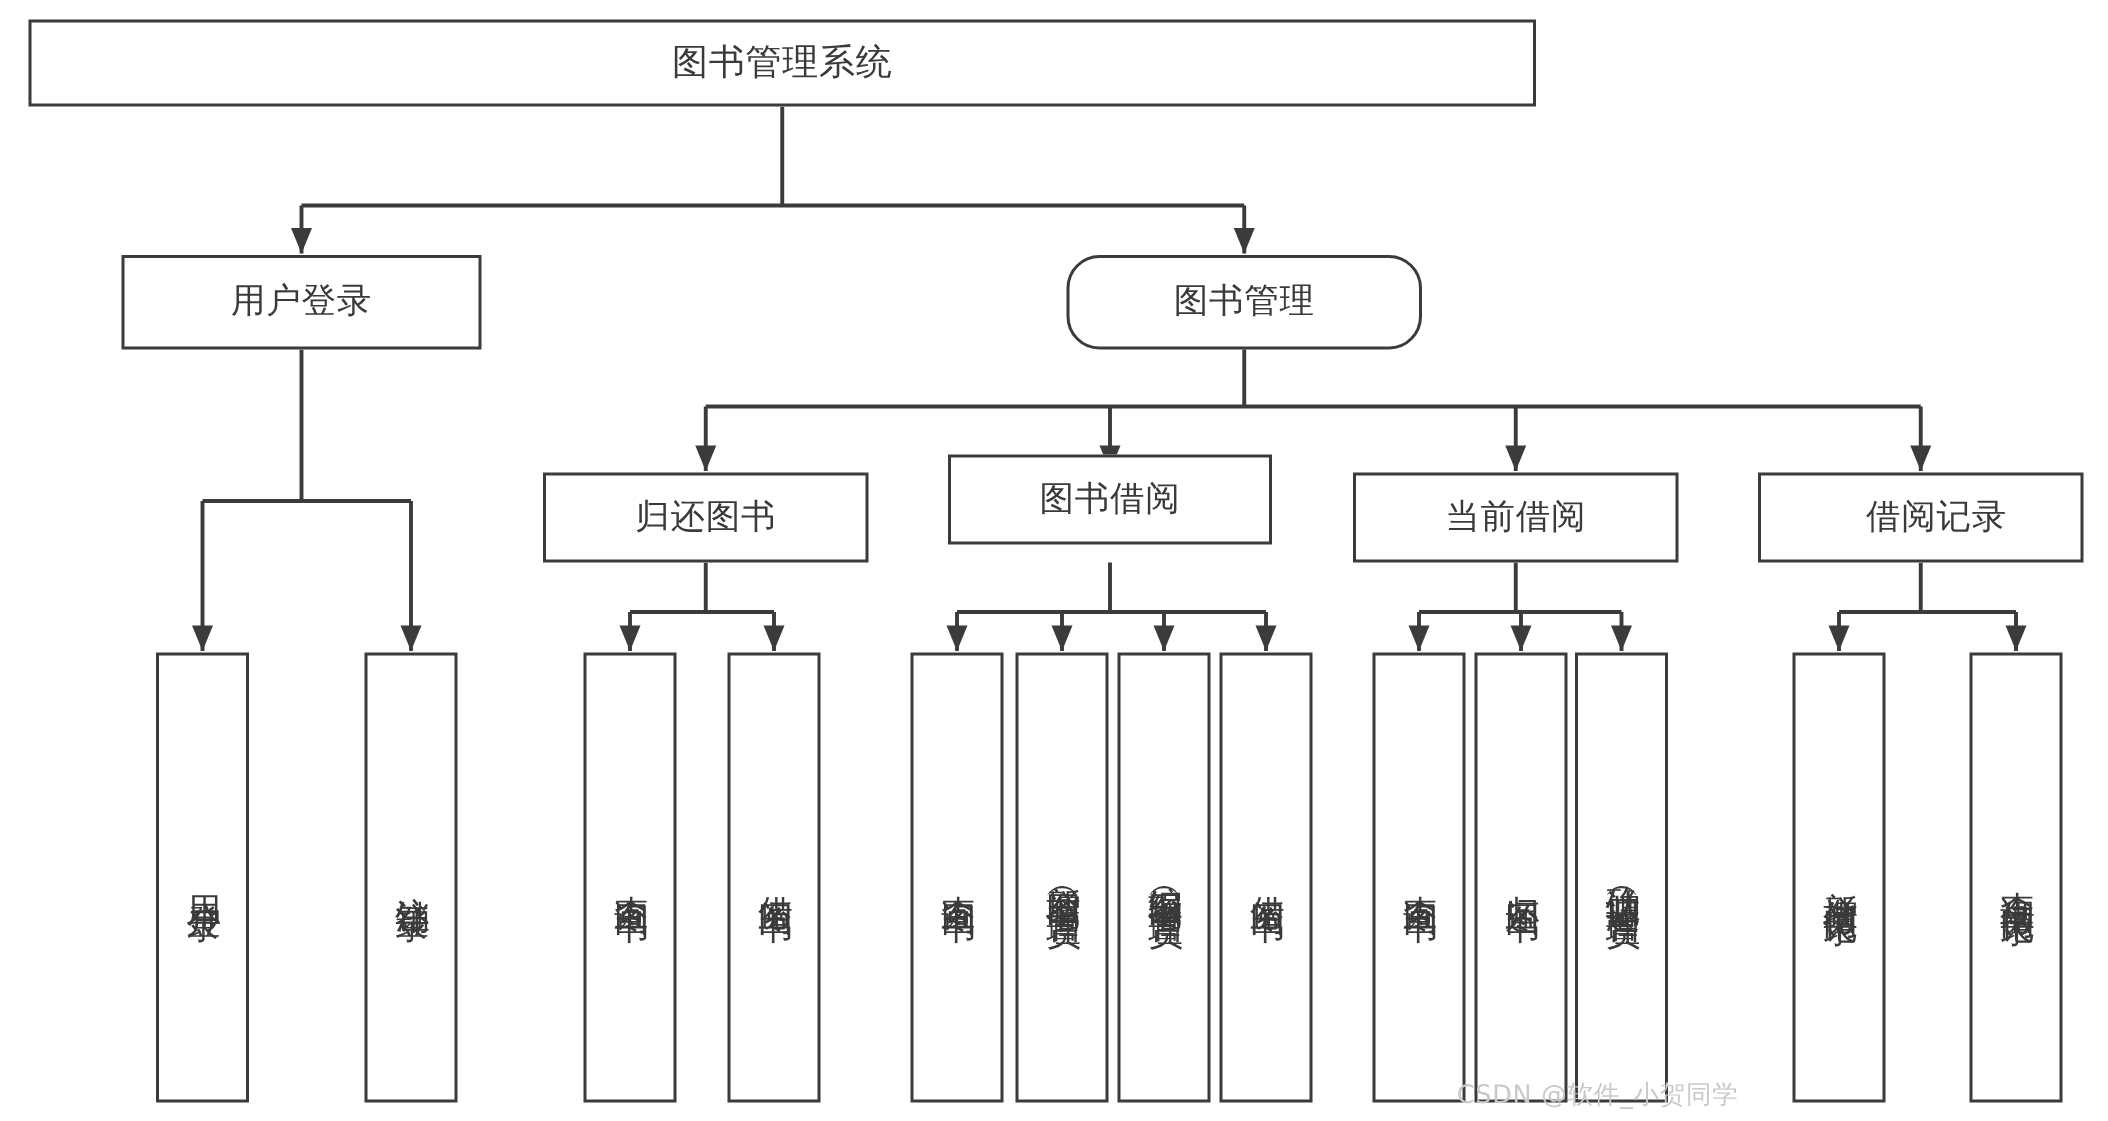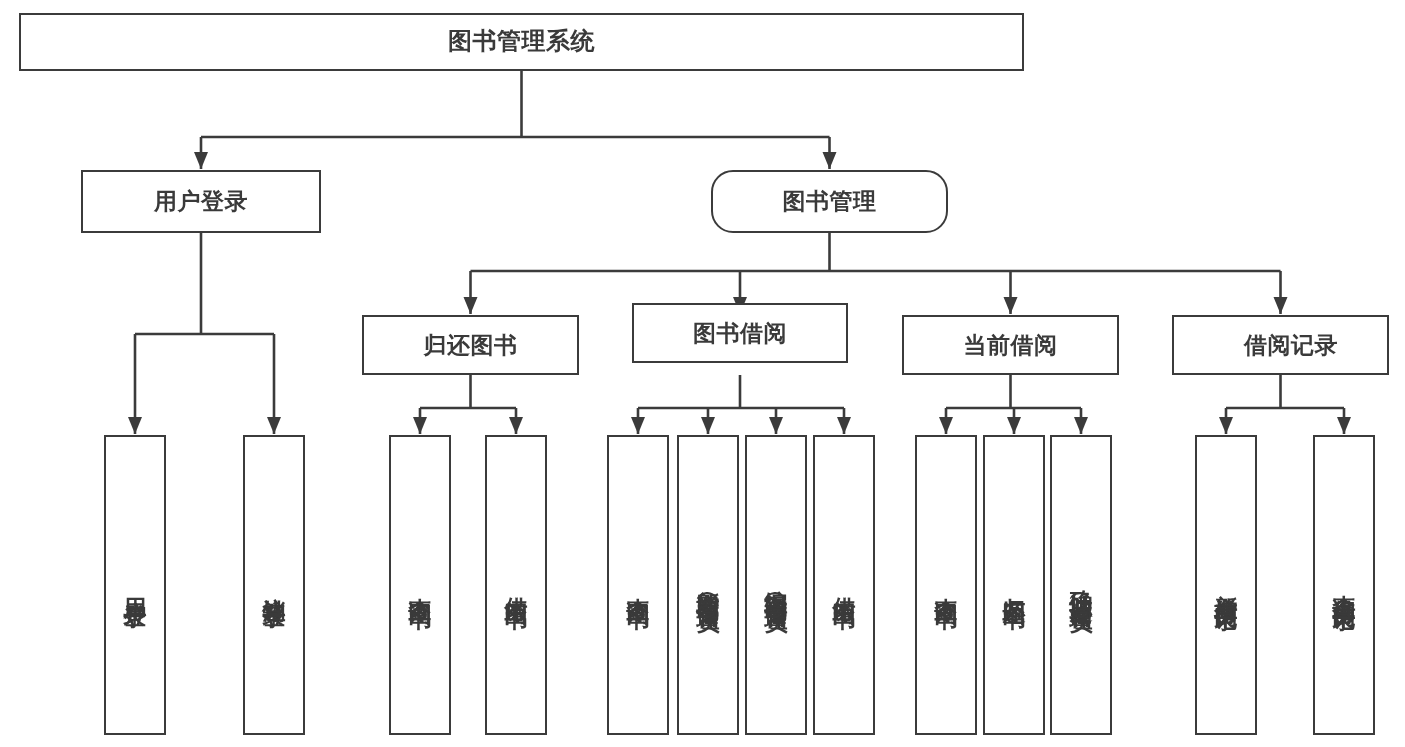--- a/index.html
+++ b/index.html
@@ -6,21 +6,21 @@
   html,body{margin:0;padding:0;}
   body{
     width:1405px;height:747px;
     background:#ffffff;
     font-family:"DejaVu Sans","Liberation Sans",sans-serif;
     overflow:hidden;
     position:relative;
   }
   #diagram-root{
     position:relative;
-    width:1169px;height:747px;font-weight:bold;
+    width:1169px;height:747px;
   }
   svg.connectors{
     position:absolute;left:0;top:0;
     width:1405px;height:747px;
     pointer-events:none;
   }
   .node{
     position:absolute;
     box-sizing:border-box;
     background:#ffffff;
@@ -132,13 +132,14 @@
       <div class="node leaf" style="left: 677px; top: 435px; width: 62px; height: 300px;">新增图书（管理员）</div>
       <div class="node leaf" style="left: 745px; top: 435px; width: 62px; height: 300px;">编辑图书（管理员）</div>
       <div class="node leaf" style="left: 813px; top: 435px; width: 62px; height: 300px;">借阅图书</div>
       <div class="node leaf" style="left: 915px; top: 435px; width: 62px; height: 300px;">查询图书</div>
       <div class="node leaf" style="left: 983px; top: 435px; width: 62px; height: 300px;">归还图书</div>
       <div class="node leaf" style="left: 1050px; top: 435px; width: 62px; height: 300px;">确认归还（管理员）</div>
       <div class="node leaf" style="left: 1195px; top: 435px; width: 62px; height: 300px;">新增借阅记录</div>
       <div class="node leaf" style="left: 1313px; top: 435px; width: 62px; height: 300px;">查询借阅记录</div>
     </div>
 
+  <div class="watermark">CSDN @软件_小贺同学</div>
 </div>
 
 </body></html>

